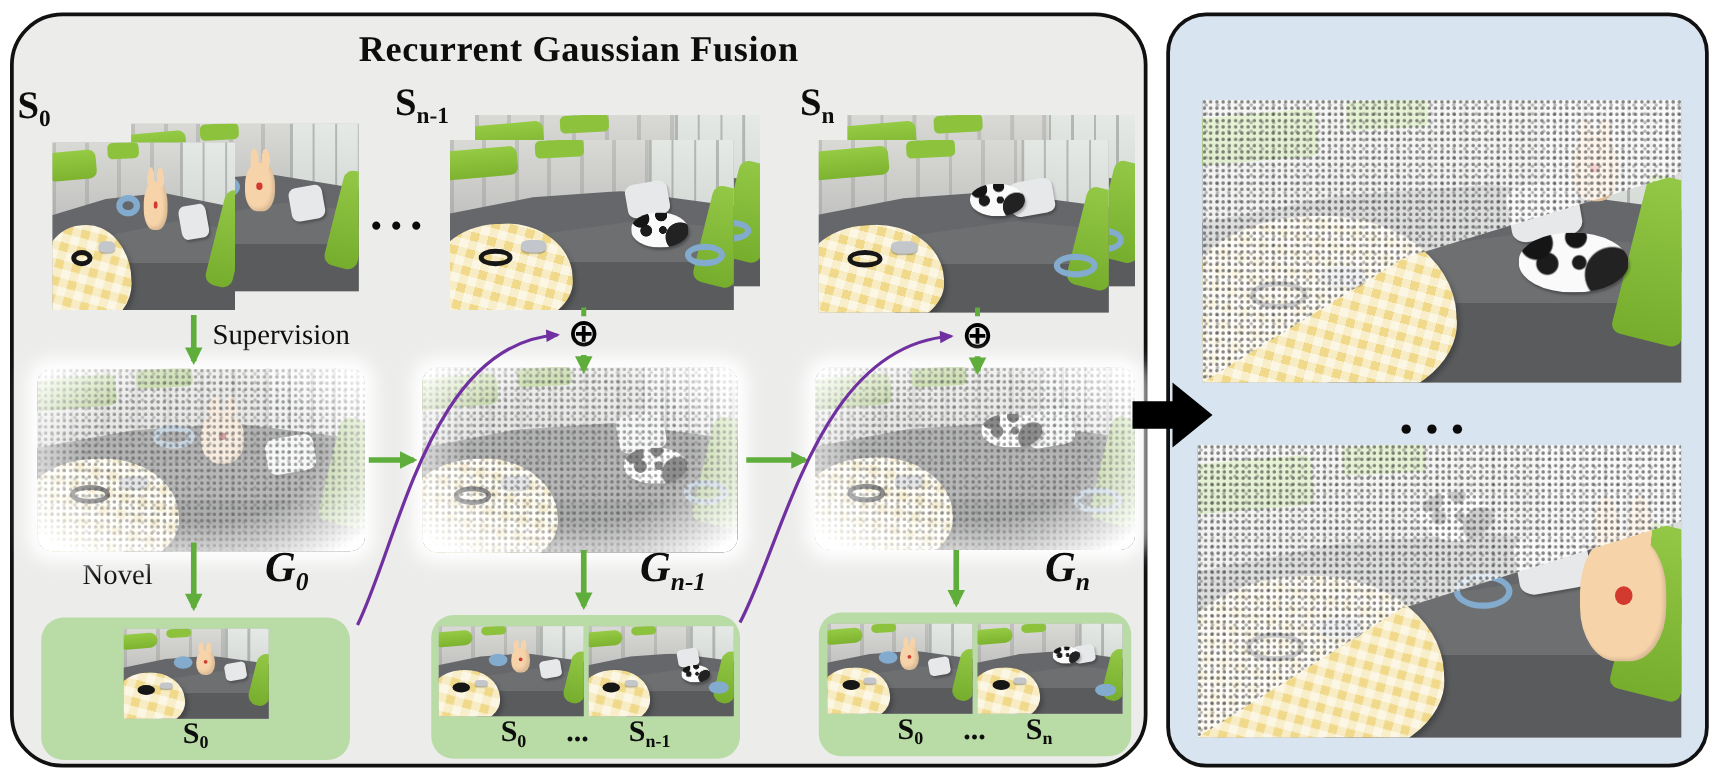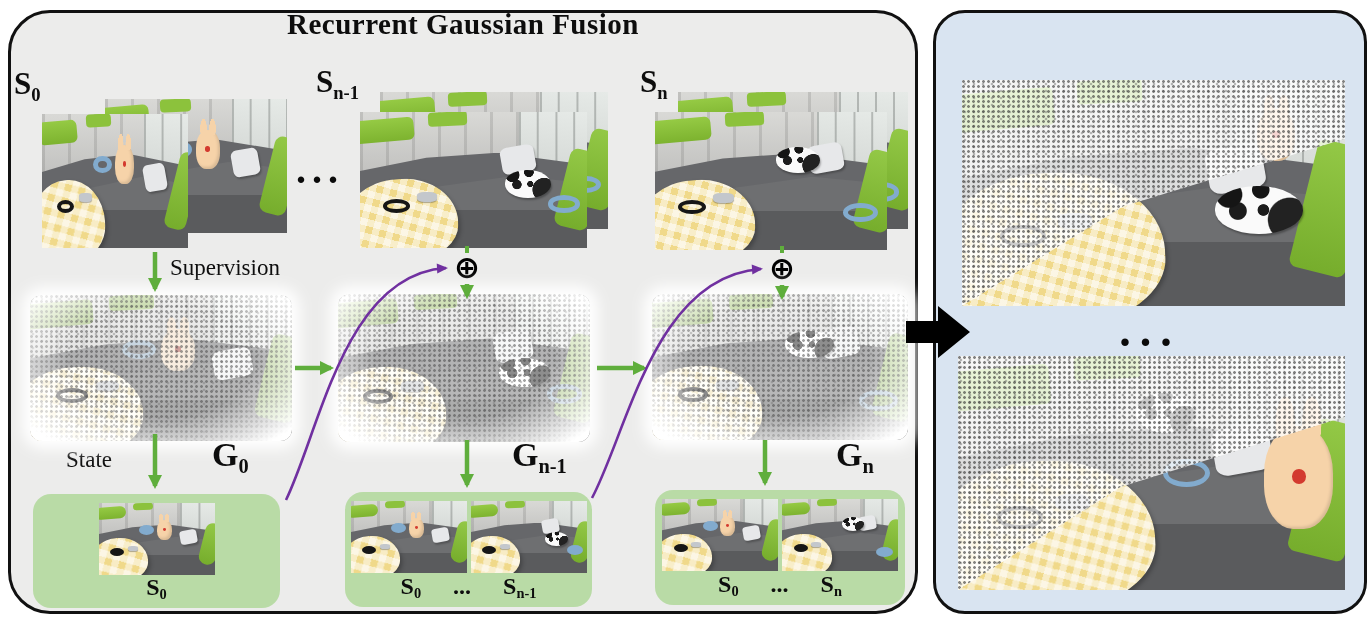--- a/index.html
+++ b/index.html
@@ -2,25 +2,25 @@
 <html><head>
 <meta charset="utf-8">
 <style>
   html,body{margin:0;padding:0;background:#fff;}
   .canvas{position:relative;width:1372px;height:625px;background:#fff;overflow:hidden;
           font-family:"Liberation Serif","DejaVu Serif",serif;color:#0d0d0d;}
   .panel{position:absolute;border:3px solid #111;}
   .panel-left{left:8px;top:10px;width:904px;height:598px;border-radius:42px;background:#ececeb;}
   .panel-right{left:933px;top:10px;width:428px;height:598px;border-radius:32px;background:#d9e4f1;}
   .panel-title{position:absolute;text-align:center;font-weight:bold;font-size:29px;letter-spacing:.5px;}
-  .t-left{left:8px;top:8px;width:910px;}
+  .t-left{left:8px;top:24px;width:910px;}
   .t-right{left:933px;top:22px;width:434px;}
   .lbl{position:absolute;font-weight:bold;font-size:31px;line-height:1;}
   .lbl sub{font-size:.6em;font-weight:bold;vertical-align:-.35em;letter-spacing:0;}
-  .glbl{font-size:34px;}
+  .glbl{font-size:34px;font-style:italic;}
   .txt{position:absolute;font-size:23px;line-height:1;}
   .dots{position:absolute;font-weight:900;font-size:40px;letter-spacing:6px;line-height:1;color:#0a0a0a;}
   .dots-right{font-size:46px;letter-spacing:9px;}
   .oplus{position:absolute;width:32px;height:32px;text-align:center;font-size:31px;line-height:30px;
          color:#000;font-family:"DejaVu Sans",sans-serif;font-weight:bold;}
   .gbox{position:absolute;background:#b9dba6;border-radius:18px;}
   .gbox .thumbs{position:absolute;left:0;right:0;top:9px;display:flex;justify-content:center;gap:4px;}
   .gbox .bx-labels{position:absolute;left:0;right:0;bottom:6px;display:flex;justify-content:center;
                    gap:32px;font-weight:bold;font-size:24px;line-height:1;}
   .bx-labels sub{font-size:.6em;vertical-align:-.3em;}
@@ -220,21 +220,21 @@
 
   <div class="sc-panda"></div>
   <div class="sc-pillow-blue"></div>
   <div class="sc-table"></div>
   <div class="sc-headphones"></div>
   <div class="sc-controller"></div>
 
 </div>
 
   <div class="txt" style="left:170px;top:256px;">Supervision</div>
-  <div class="txt" style="left:66px;top:448px;">State</div>
+  <div class="txt" style="left:66px;top:448px;">Novel</div>
 
   <div class="oplus" style="left:451px;top:252px;">⊕</div>
   <div class="oplus" style="left:766px;top:253px;">⊕</div>
 
   <div class="scene v-initial pc" style="left:30px;top:295px;width:262px;height:146px;">
   <div class="sc-wall"></div>
   <div class="sc-glass"></div>
   <div class="sc-floor"></div>
   <div class="sc-green-tl"></div>
   <div class="sc-green-tm"></div>

